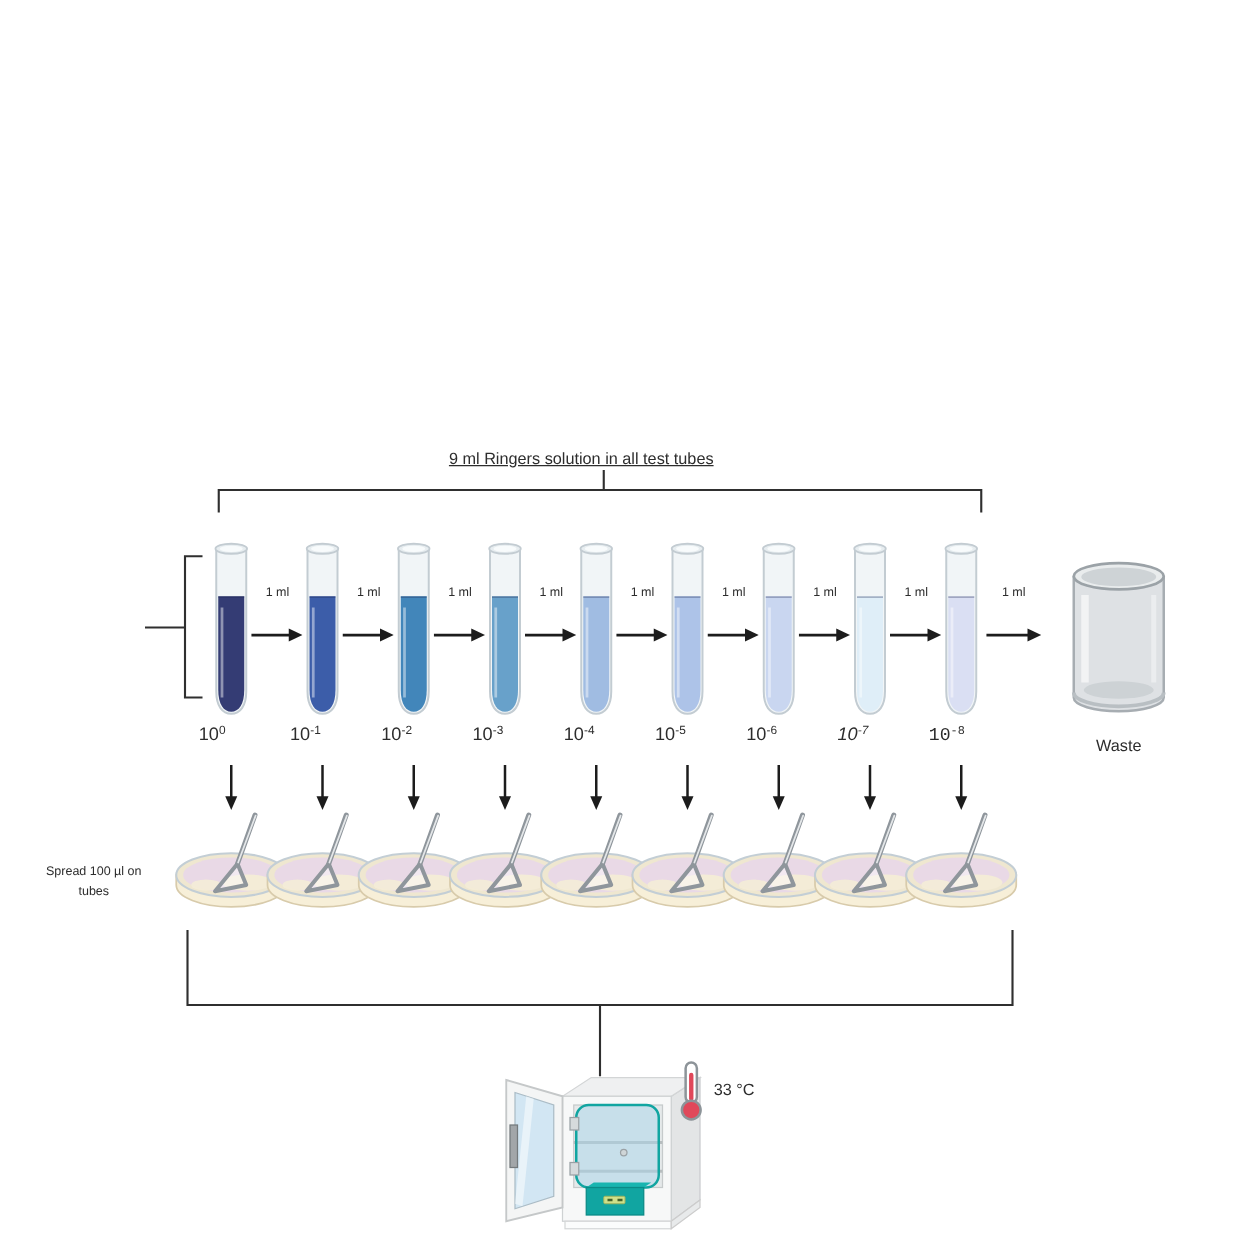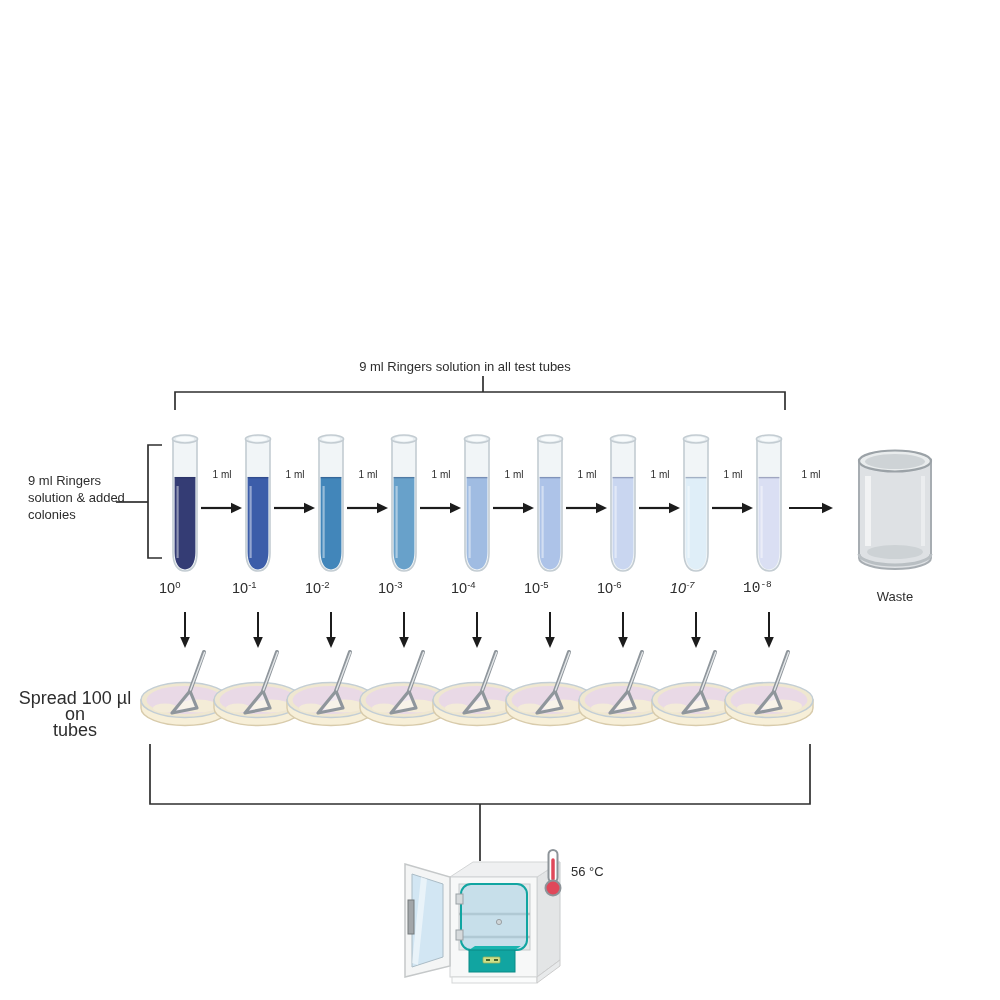--- a/index.html
+++ b/index.html
@@ -1,22 +1,22 @@
 <!DOCTYPE html>
 <html style="--line: #2f2f2f; --arrow: #1c1c1c; --glass-fill: #f1f5f7; --glass-stroke: #c3ccd2; --agar-pink: #e9d9e6; --dish-cream: #f7efd8; --incubator-teal: #11a5a1; --thermometer-red: #e0485a;"><head>
 <meta charset="utf-8">
 <style>
   html,body{margin:0;padding:0;background:#fff;}
   .canvas{position:relative;width:1000px;height:1000px;background:#ffffff;
           font-family:"Liberation Sans",sans-serif;color:#2d2d2d;overflow:hidden;}
   #static-lines{position:absolute;left:0;top:0;}
   #static-lines .ln{fill:none;stroke:var(--line,#2f2f2f);stroke-width:1.7px;}
-  .title{position:absolute;top:359px;left:290px;width:350px;text-align:center;font-size:13px;}
+  .title{position:absolute;top:359px;left:290px;width:350px;text-align:center;font-size:13px;text-decoration:underline;}
   .left-label{position:absolute;top:472px;left:28px;width:120px;font-size:13px;line-height:17px;}
-  .spread-label{position:absolute;top:690px;left:16px;width:118px;font-size:18px;line-height:16px;text-align:center;}
+  .spread-label{position:absolute;top:690px;left:16px;width:118px;font-size:10px;line-height:16px;text-align:center;}
   .tube{position:absolute;top:430px;}
   .dilution-label{position:absolute;top:580px;width:52px;text-align:left;font-size:14.5px;line-height:1;}
   .dilution-label sup{font-size:9.5px;vertical-align:5px;letter-spacing:0;}
   .vol-label{position:absolute;top:469px;width:44px;text-align:center;font-size:10px;}
   .transfer-arrow{position:absolute;top:500px;}
   .plate-arrow{position:absolute;top:611px;}
   .dish{position:absolute;top:646px;}
   .waste-label{position:absolute;top:589px;left:853px;width:84px;text-align:center;font-size:13px;}
   .temp-label{position:absolute;top:864px;left:571px;font-size:13px;}
   #waste-beaker{position:absolute;left:845px;top:448px;}
@@ -31,25 +31,20 @@
     <path class="ln" d="M175 410 L175 392 L785 392 L785 410"></path>
     <path class="ln" d="M483 376 L483 392"></path>
     <path class="ln" d="M162 445 L148 445 L148 558 L162 558"></path>
     <path class="ln" d="M116 502 L148 502"></path>
     <path class="ln" d="M150 744 L150 804 L810 804 L810 744"></path>
     <path class="ln" d="M480 804 L480 861"></path>
   </svg>
 
   <div class="title">9 ml Ringers solution in all test tubes</div>
 
-  <div class="left-label">
-    <div>9 ml Ringers</div>
-    <div>solution &amp; added</div>
-    <div>colonies</div>
-  </div>
 
   <div class="spread-label">
     <div>Spread 100 µl on</div>
     <div>tubes</div>
   </div>
 
   <div id="tubes-layer">
       <div class="tube" style="left: 165px;"><svg width="40" height="152" viewBox="0 0 40 152">
 <path d="M8 9 L8 123 C8 135 13 141 20 141 C27 141 32 135 32 123 L32 9 Z" fill="#f1f5f7" stroke="#c3ccd2" stroke-width="1.6"></path>
 <path d="M9.6 47 L9.6 122 C9.6 133.5 14 139.4 20 139.4 C26 139.4 30.4 133.5 30.4 122 L30.4 47 Z" fill="#343c74"></path>
@@ -340,15 +335,15 @@
     <polygon points="10,26 55,39 55,128 10,139" fill="#f4f5f5" stroke="#c5c8c9" stroke-width="1.5"></polygon>
     <polygon points="17,36 48,46 48,119 17,129" fill="#d2e6f3" stroke="#abbcc6" stroke-width="1"></polygon>
     <polygon points="26,39 32,41 23,127 17,125" fill="rgba(255,255,255,0.5)"></polygon>
     <rect x="13" y="62" width="6" height="34" fill="#a2a6a9" stroke="#747a7d" stroke-width="1"></rect>
     <g>
       <rect x="153.5" y="12" width="9" height="32" rx="4.5" fill="#ffffff" stroke="#8d9499" stroke-width="2"></rect>
       <line x1="158" y1="22" x2="158" y2="41" style="stroke:var(--thermometer-red,#e0485a)" stroke-width="3.5" stroke-linecap="round"></line>
       <circle cx="158" cy="50" r="7.5" style="fill:var(--thermometer-red,#e0485a)" stroke="#8d9499" stroke-width="2"></circle>
     </g>
   </svg>
-  <div class="temp-label">56 °C</div>
+  <div class="temp-label">33 °C</div>
 
 </div>
 
 </body></html>

